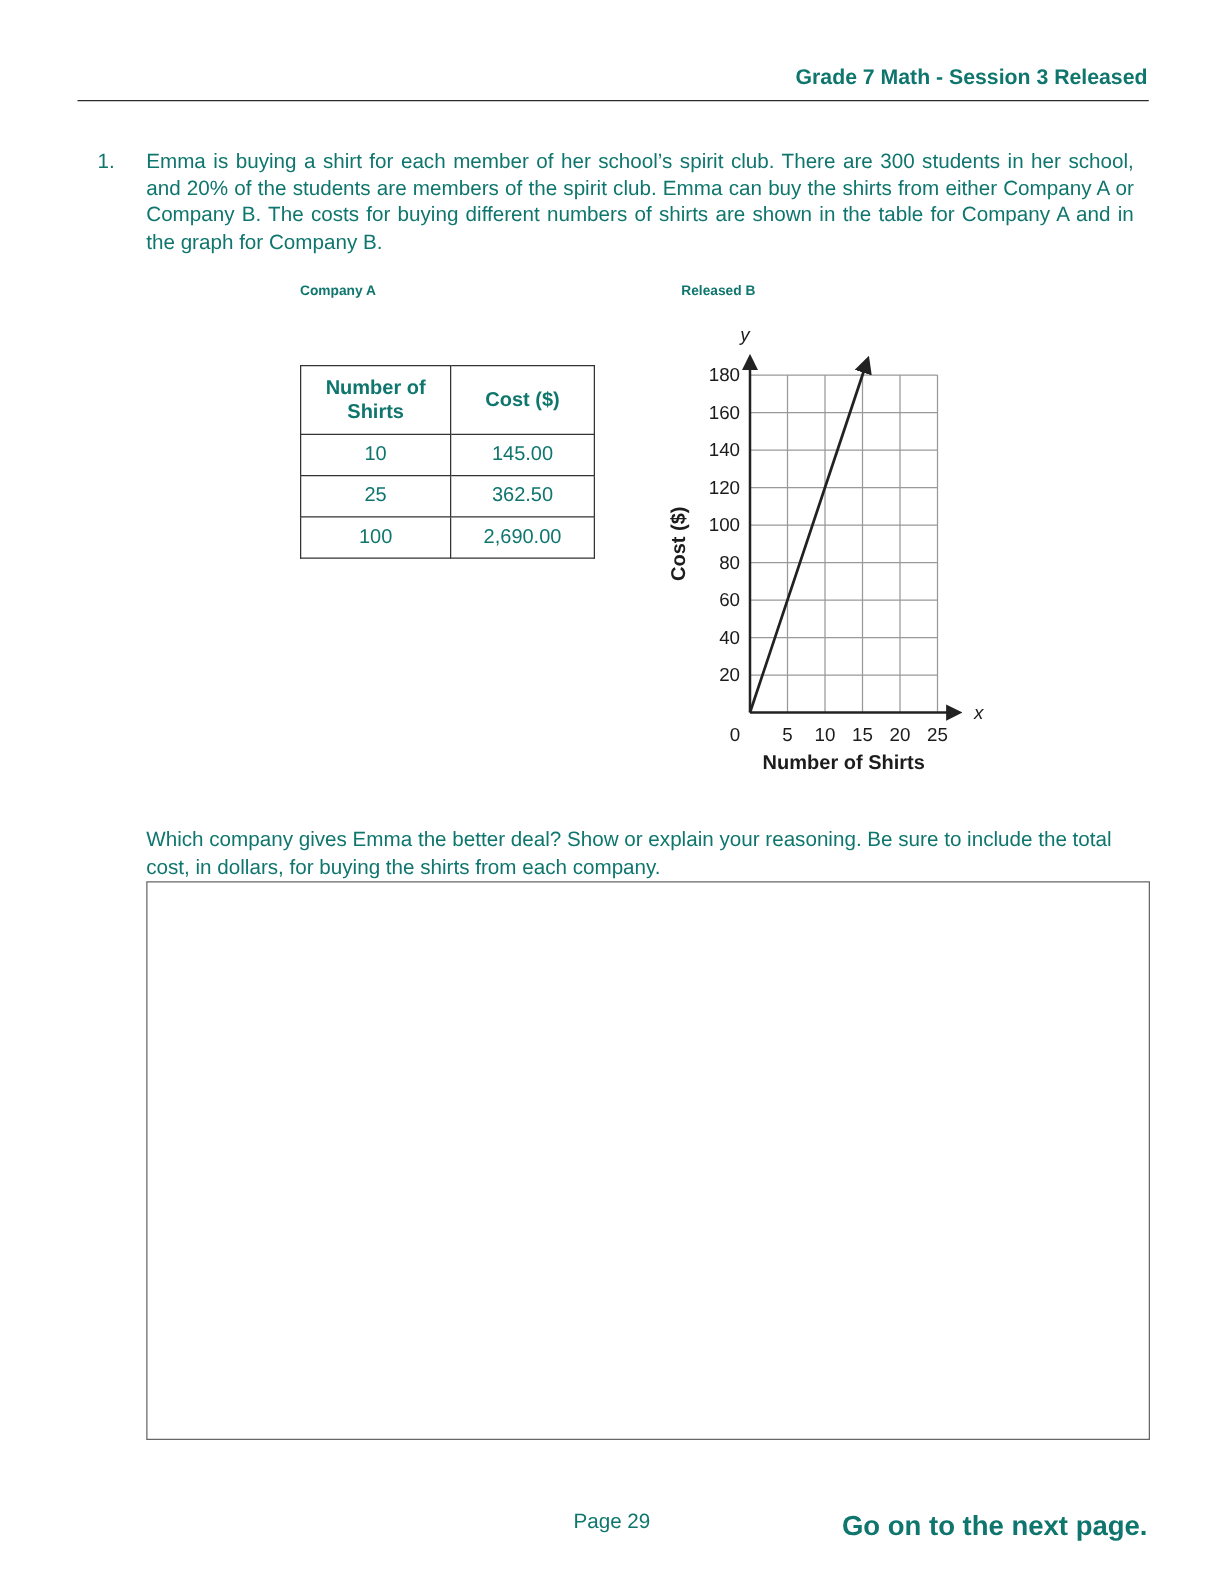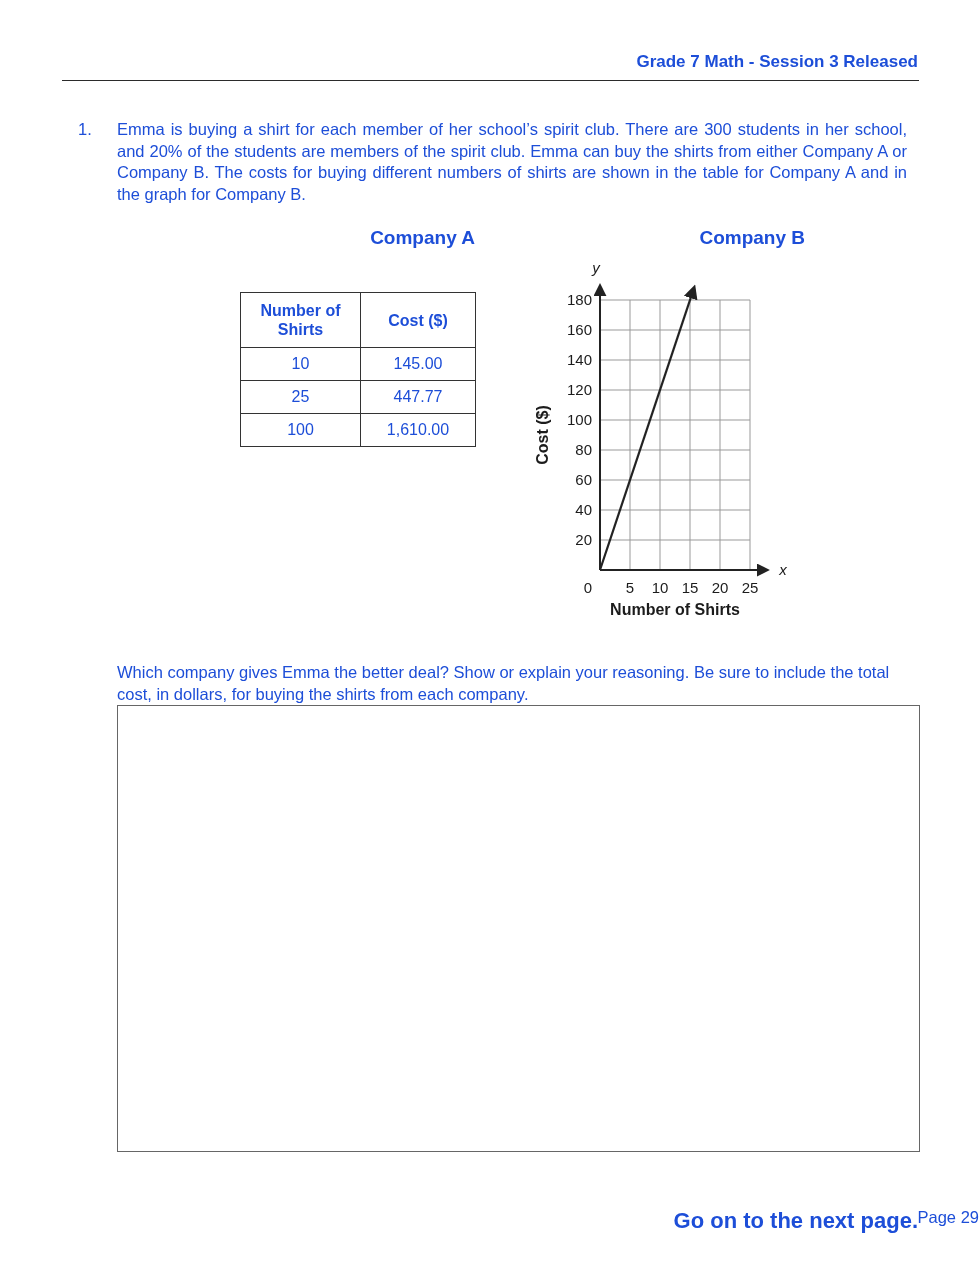--- a/index.html
+++ b/index.html
@@ -1,77 +1,77 @@
 <!DOCTYPE html>
 <html><head>
 <meta charset="utf-8">
 <style>
   * { margin:0; padding:0; box-sizing:border-box; }
   html,body { background:#ffffff; }
   .page {
     position:relative; width:979px; height:1266px; background:#ffffff;
-    font-family:"Liberation Sans", sans-serif; color:#1d4ed8; overflow:hidden;
+    font-family:"Liberation Sans", sans-serif; color:#0f766e; overflow:hidden;
   }
   .header-title { position:absolute; top:52px; right:61px; font-size:17px; font-weight:bold; }
   .header-rule { position:absolute; top:80px; left:62px; right:60px; border-top:1.6px solid #2b2b2b; }
   .question { position:absolute; top:119px; left:78px; width:832px; display:flex; font-size:16.5px; line-height:21.5px; }
   .q-num { width:39px; flex:0 0 39px; }
   .q-text { width:790px; text-align:justify; }
-  .section-title { position:absolute; top:227px; font-size:19px; font-weight:bold; text-align:right; }
+  .section-title { position:absolute; top:227px; font-size:11px; font-weight:bold; text-align:left; }
   .title-a { left:240px; width:235px; }
   .title-b { left:545px; width:260px; }
   .table-a { position:absolute; top:292px; left:240px; border-collapse:collapse; font-size:16px; }
   .table-a th, .table-a td { border:1.6px solid #333; text-align:center; vertical-align:middle; padding:0 6px; }
   .table-a th { font-weight:bold; height:55px; line-height:19px; }
   .table-a th.col-shirts { width:120px; }
   .table-a th.col-cost { width:115px; }
   .table-a td { height:33px; font-weight:normal; }
   .graph { position:absolute; top:225px; left:530px; }
   .graph text { font-family:"Liberation Sans", sans-serif; fill:#1c1c1c; }
   .tick { font-size:15px; }
   .axis-sym { font-size:15px; font-style:italic; }
   .axis-label { font-size:16px; font-weight:bold; }
   .prompt { position:absolute; top:662px; left:117px; width:785px; font-size:16.5px; line-height:21.5px; }
   .answer-box { position:absolute; top:705px; left:117px; width:803px; height:447px; border:1.4px solid #666; background:#ffffff; }
-  .footer-page { position:absolute; top:1208px; left:0; width:100%; text-align:right; font-size:16.5px; }
+  .footer-page { position:absolute; top:1208px; left:0; width:100%; text-align:center; font-size:16.5px; }
   .footer-next { position:absolute; top:1208px; right:61px; font-size:22px; font-weight:bold; }
 </style>
 </head>
 <body>
 
 <div class="page">
 
   <div class="header-title">Grade 7 Math - Session 3 Released</div>
   <div class="header-rule"></div>
 
   <div class="question">
     <div class="q-num">1.</div>
     <div class="q-text">Emma is buying a shirt for each member of her school’s spirit club. There are 300 students in her school, and 20% of the students are members of the spirit club. Emma can buy the shirts from either Company A or Company B. The costs for buying different numbers of shirts are shown in the table for Company A and in the graph for Company B.</div>
   </div>
 
   <div class="section-title title-a">Company A</div>
-  <div class="section-title title-b">Company B</div>
+  <div class="section-title title-b">Released B</div>
 
   <table class="table-a">
     <tbody>
         <tr>
       <th class="col-shirts">Number of Shirts</th>
       <th class="col-cost">Cost ($)</th>
     </tr>
     <tr>
       <td>10</td>
       <td>145.00</td>
     </tr>
     <tr>
       <td>25</td>
-      <td>447.77</td>
+      <td>362.50</td>
     </tr>
     <tr>
       <td>100</td>
-      <td>1,610.00</td>
+      <td>2,690.00</td>
     </tr>
   </tbody>
     </table>
 
   <svg class="graph" width="270" height="398" viewBox="0 0 270 398">
     <defs>
       <marker id="arrow" viewBox="0 0 10 10" refX="7" refY="5" markerWidth="6.5" markerHeight="6.5" orient="auto">
         <path d="M0,0 L10,5 L0,10 z" fill="#222"></path>
       </marker>
     </defs>

